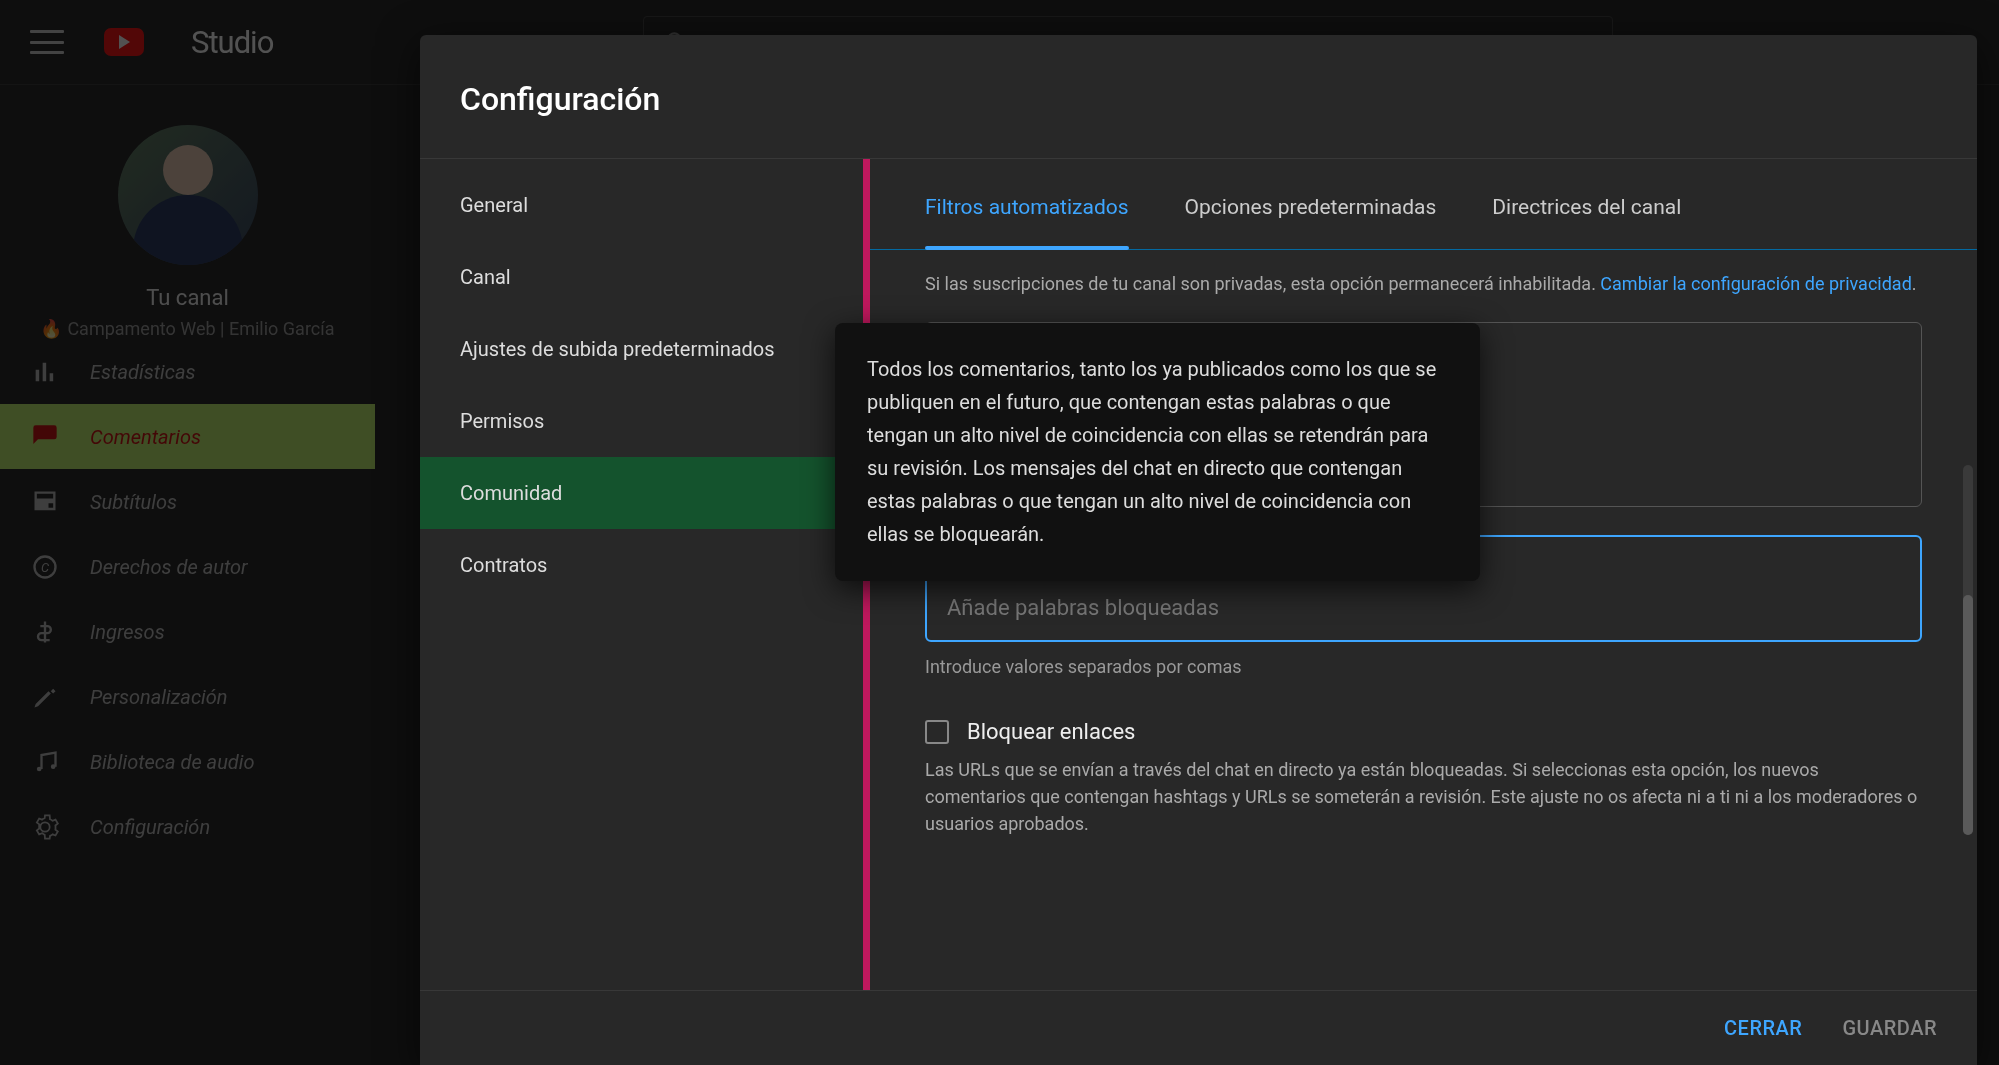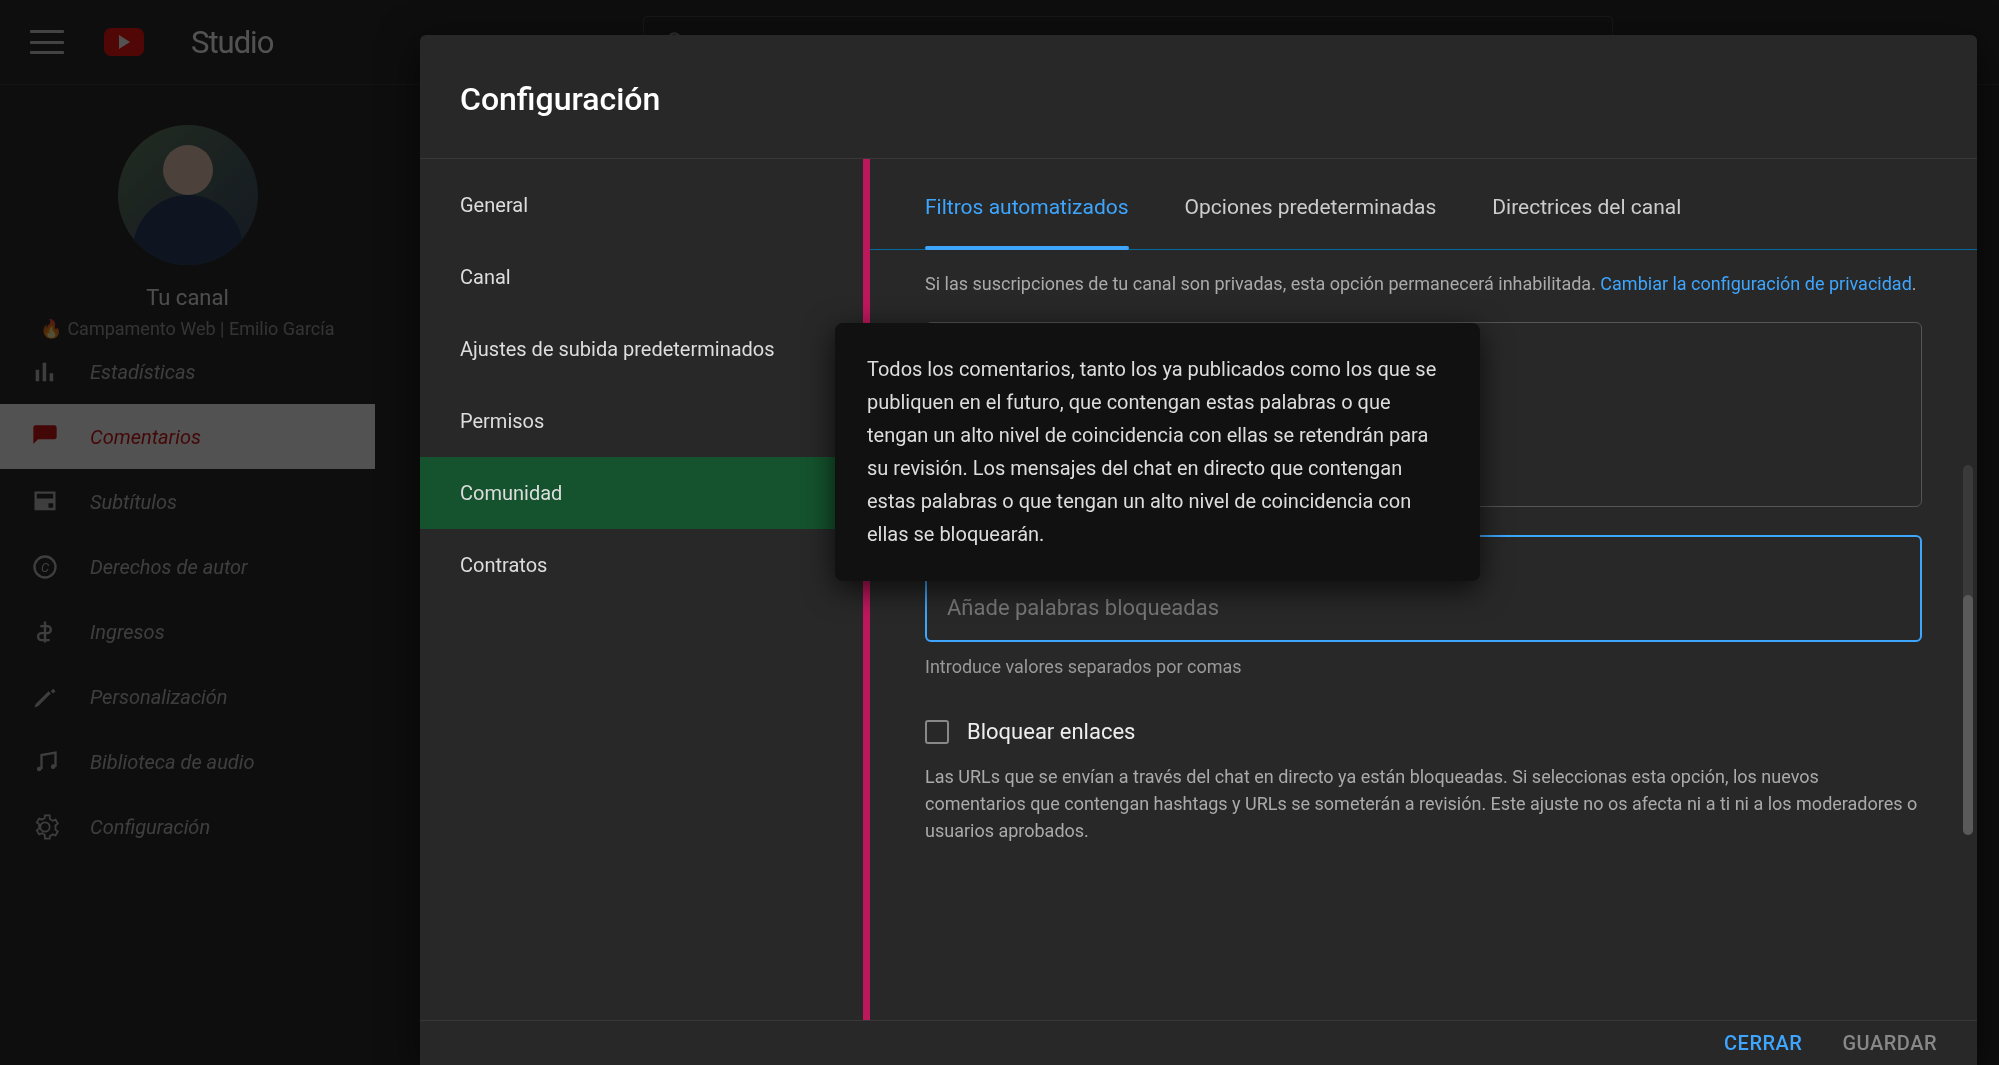--- a/index.html
+++ b/index.html
@@ -66,21 +66,21 @@
   .avatar::after{
     content:""; position:absolute; bottom:-10px; width:110px; height:80px;
     background:#1a2a5a; border-radius:55px 55px 0 0;
   }
   .channel-label { text-align:center; font-size:22px; color:#eee; margin-bottom:8px;}
   .channel-name  { text-align:center; font-size:18px; color:#999; }
   .nav-item {
     display:flex; align-items:center; height:65px; padding:0 30px;
     font-size:20px; color:#bbb; cursor:pointer;font-style:italic;
   }
-  .nav-item.active { color:#cc0000; background:#ffffff; }
+  .nav-item.active { color:#cc0000; background:#bef264; }
   .nav-item .nav-icon { width:30px; height:30px; margin-right:30px; fill:#bbb; display:flex; align-items:center; justify-content:center;}
   .nav-item.active .nav-icon { fill:#cc0000; }
   .nav-icon svg { width:28px; height:28px; }
 
   
   .dim { position:absolute; inset:0; background:rgba(0,0,0,0.35); }
 
   
   .modal {
     position:absolute; top:35px; left:420px; right:22px; bottom:0;
@@ -132,26 +132,26 @@
   .field-input {
     width:100%; margin-top:22px; background:transparent; border:none; outline:none;
     font-size:22px; color:#eee;
   }
   .field-input::placeholder { color:#777; }
   .helper { font-size:18px; color:#999; margin-top:14px; }
 
   .checkbox-row { display:flex; align-items:center; gap:18px; margin-top:42px;}
   .chk { width:24px; height:24px; border:2px solid #888; border-radius:3px; }
   .chk-label { font-size:22px; color:#eee;}
-  .chk-desc { font-size:18px; color:#aaa; margin-top:19px; line-height:1.5;}
+  .chk-desc { font-size:18px; color:#aaa; margin-top:12px; line-height:1.5;}
 
   .modal-footer {
     border-top:1px solid #383838;
     display:flex; justify-content:flex-end; gap:40px;
-    padding: 10px 40px;
+    padding: 25px 40px;
   }
   .btn { font-size:20px; font-weight:500; letter-spacing:0.5px; cursor:pointer; background:none; border:none; }
   .btn-close { color:#3ea6ff; }
   .btn-save  { color:#888; }
 
   
   .tooltip {
     position:absolute; top:323px; left:835px;
     width:645px;
     background:#111; border-radius:8px;

